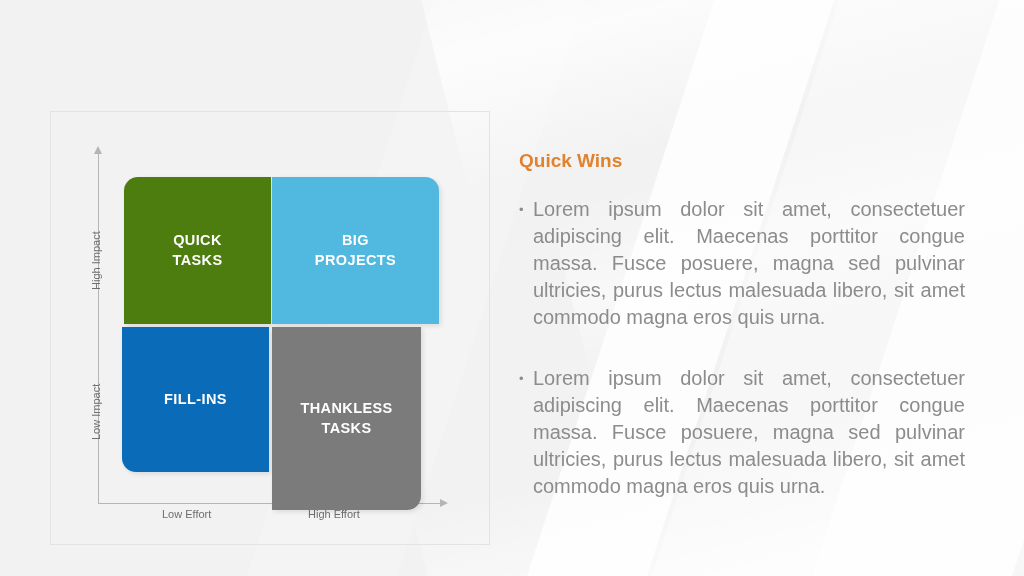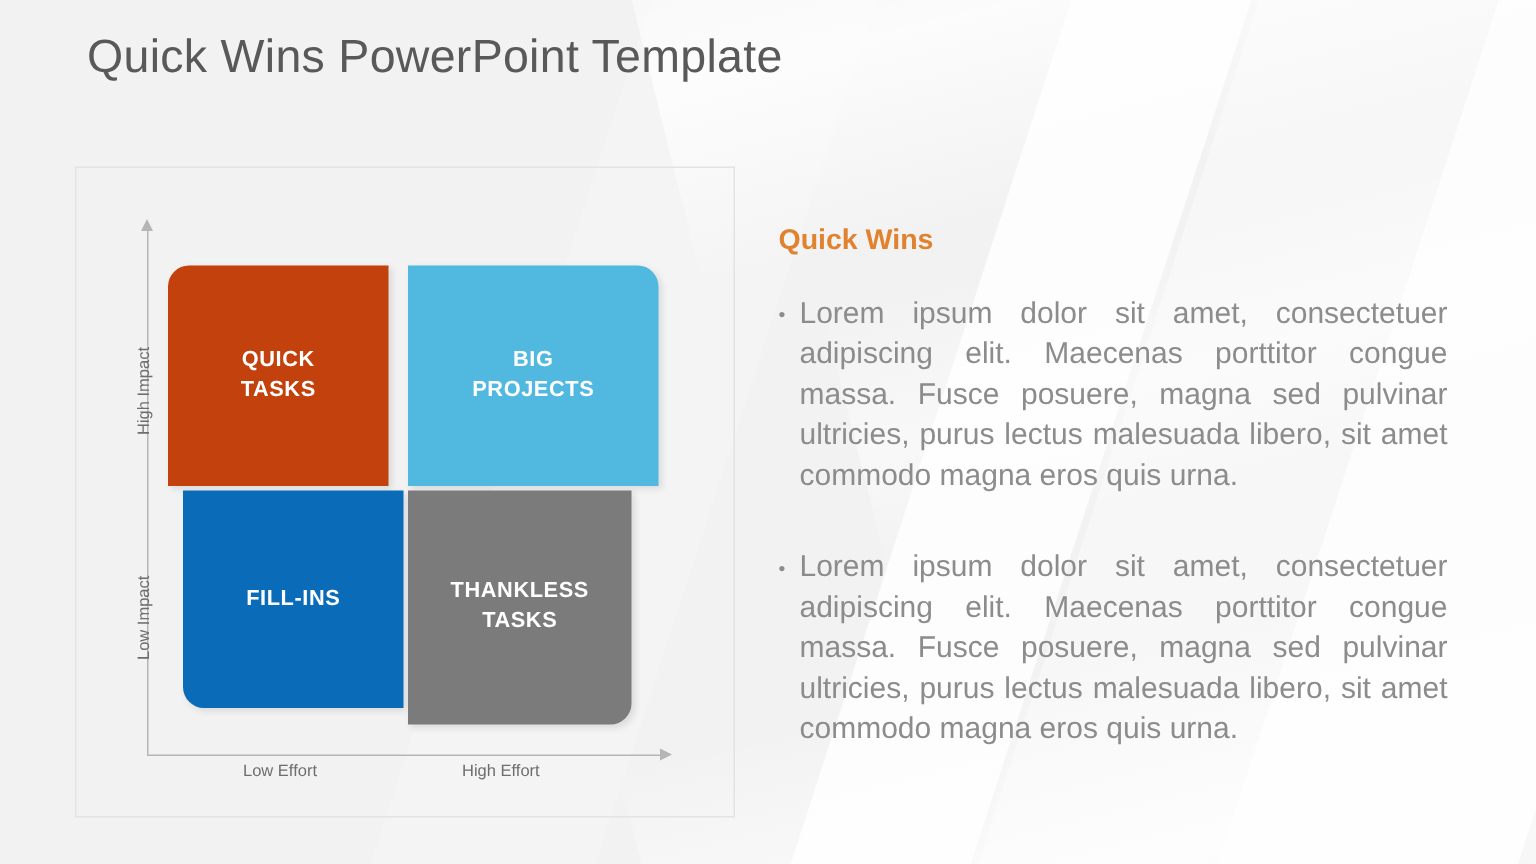--- a/index.html
+++ b/index.html
@@ -134,36 +134,36 @@
     text-align: center;
     color: #ffffff;
     font-weight: bold;
     font-size: 14.5px;
     line-height: 1.35;
     letter-spacing: .4px;
   }
   .quad .q-text { padding: 0 6px; }
 
   .quad-quick-wins {
-    left: 112px; top: 177px; width: 147px; height: 147px;
-    background: #c2410c;
+    left: 124px; top: 177px; width: 147px; height: 147px;
+    background: #4d7c0f;
     border-radius: 14px 0 0 0;
   }
   .quad-big-projects {
     left: 272px; top: 177px; width: 167px; height: 147px;
     background: #51b8df;
     border-radius: 0 14px 0 0;
   }
   .quad-fill-ins {
     left: 122px; top: 327px; width: 147px; height: 145px;
     background: #0a6cb8;
     border-radius: 0 0 0 14px;
   }
   .quad-thankless {
-    left: 272px; top: 327px; width: 149px; height: 156px;
+    left: 272px; top: 327px; width: 149px; height: 183px;
     background: #7b7b7b;
     border-radius: 0 0 14px 0;
   }
   .quad-shadow { box-shadow: 2px 2px 5px rgba(0,0,0,.10); }
 
   
   .content {
     position: absolute;
     left: 519px;
     top: 138px;
@@ -203,21 +203,20 @@
   <div class="bg-layer">
     <div class="band b4"></div>
     <div class="band b1"></div>
     <div class="band b2"></div>
     <div class="band b3"></div>
     <div class="diag d1"></div>
     <div class="diag d3"></div>
     <div class="diag d2"></div>
   </div>
 
-  <div class="slide-title">Quick Wins PowerPoint Template</div>
 
   <div class="matrix-panel"></div>
 
   <div class="axis-y"></div>
   <div class="axis-y-arrow"></div>
   <div class="axis-x"></div>
   <div class="axis-x-arrow"></div>
 
   <div class="axis-label vert lbl-high-impact">High Impact</div>
   <div class="axis-label vert lbl-low-impact">Low Impact</div>

